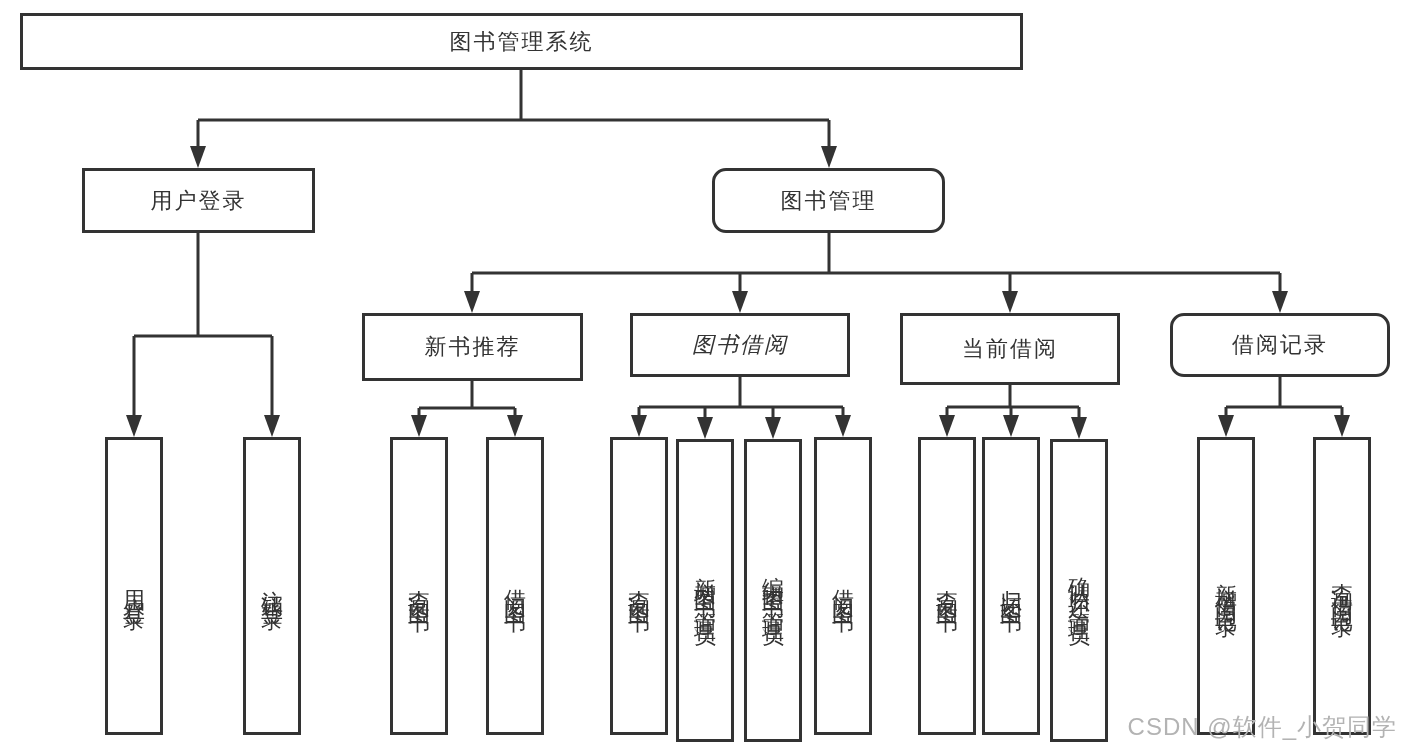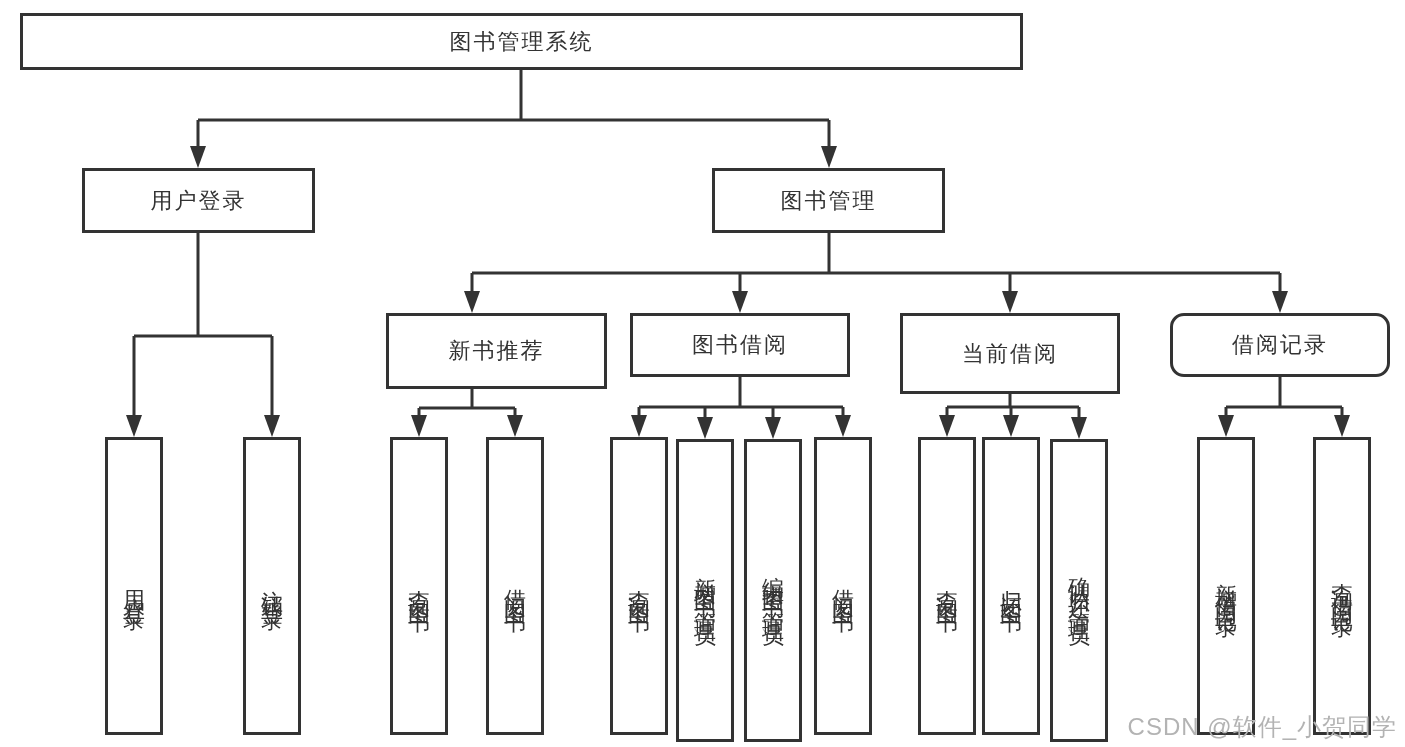--- a/index.html
+++ b/index.html
@@ -107,31 +107,31 @@
     </g>
   </svg>
 
   <div class="hnode" style="left:20px; top:13px; width:1003px; height:57px;">
     <span>图书管理系统</span>
   </div>
 
   <div class="hnode" style="left:82px; top:168px; width:233px; height:65px;">
     <span>用户登录</span>
   </div>
-  <div class="hnode" style="left:712px; top:168px; width:233px; height:65px;">
+  <div class="hnode" style="left:712px; top:168px; width:233px; height:65px;border-radius:14px;">
     <span>图书管理</span>
   </div>
 
-  <div class="hnode" style="left:362px; top:313px; width:221px; height:76px;margin-left:24px;">
+  <div class="hnode" style="left:362px; top:313px; width:221px; height:68px;">
     <span>新书推荐</span>
   </div>
-  <div class="hnode" style="left:630px; top:313px; width:220px; height:64px;">
+  <div class="hnode" style="left:630px; top:313px; width:220px; height:64px;font-style:italic;">
     <span>图书借阅</span>
   </div>
-  <div class="hnode" style="left:900px; top:313px; width:220px; height:81px;">
+  <div class="hnode" style="left:900px; top:313px; width:220px; height:72px;">
     <span>当前借阅</span>
   </div>
   <div class="hnode" style="left:1170px; top:313px; width:220px; height:64px;border-radius:14px;">
     <span>借阅记录</span>
   </div>
 
   <div class="vnode" style="left:105px; top:437px; width:58px; height:298px;">
     <span class="vtext">用户登录</span>
   </div>
   <div class="vnode" style="left:243px; top:437px; width:58px; height:298px;">

